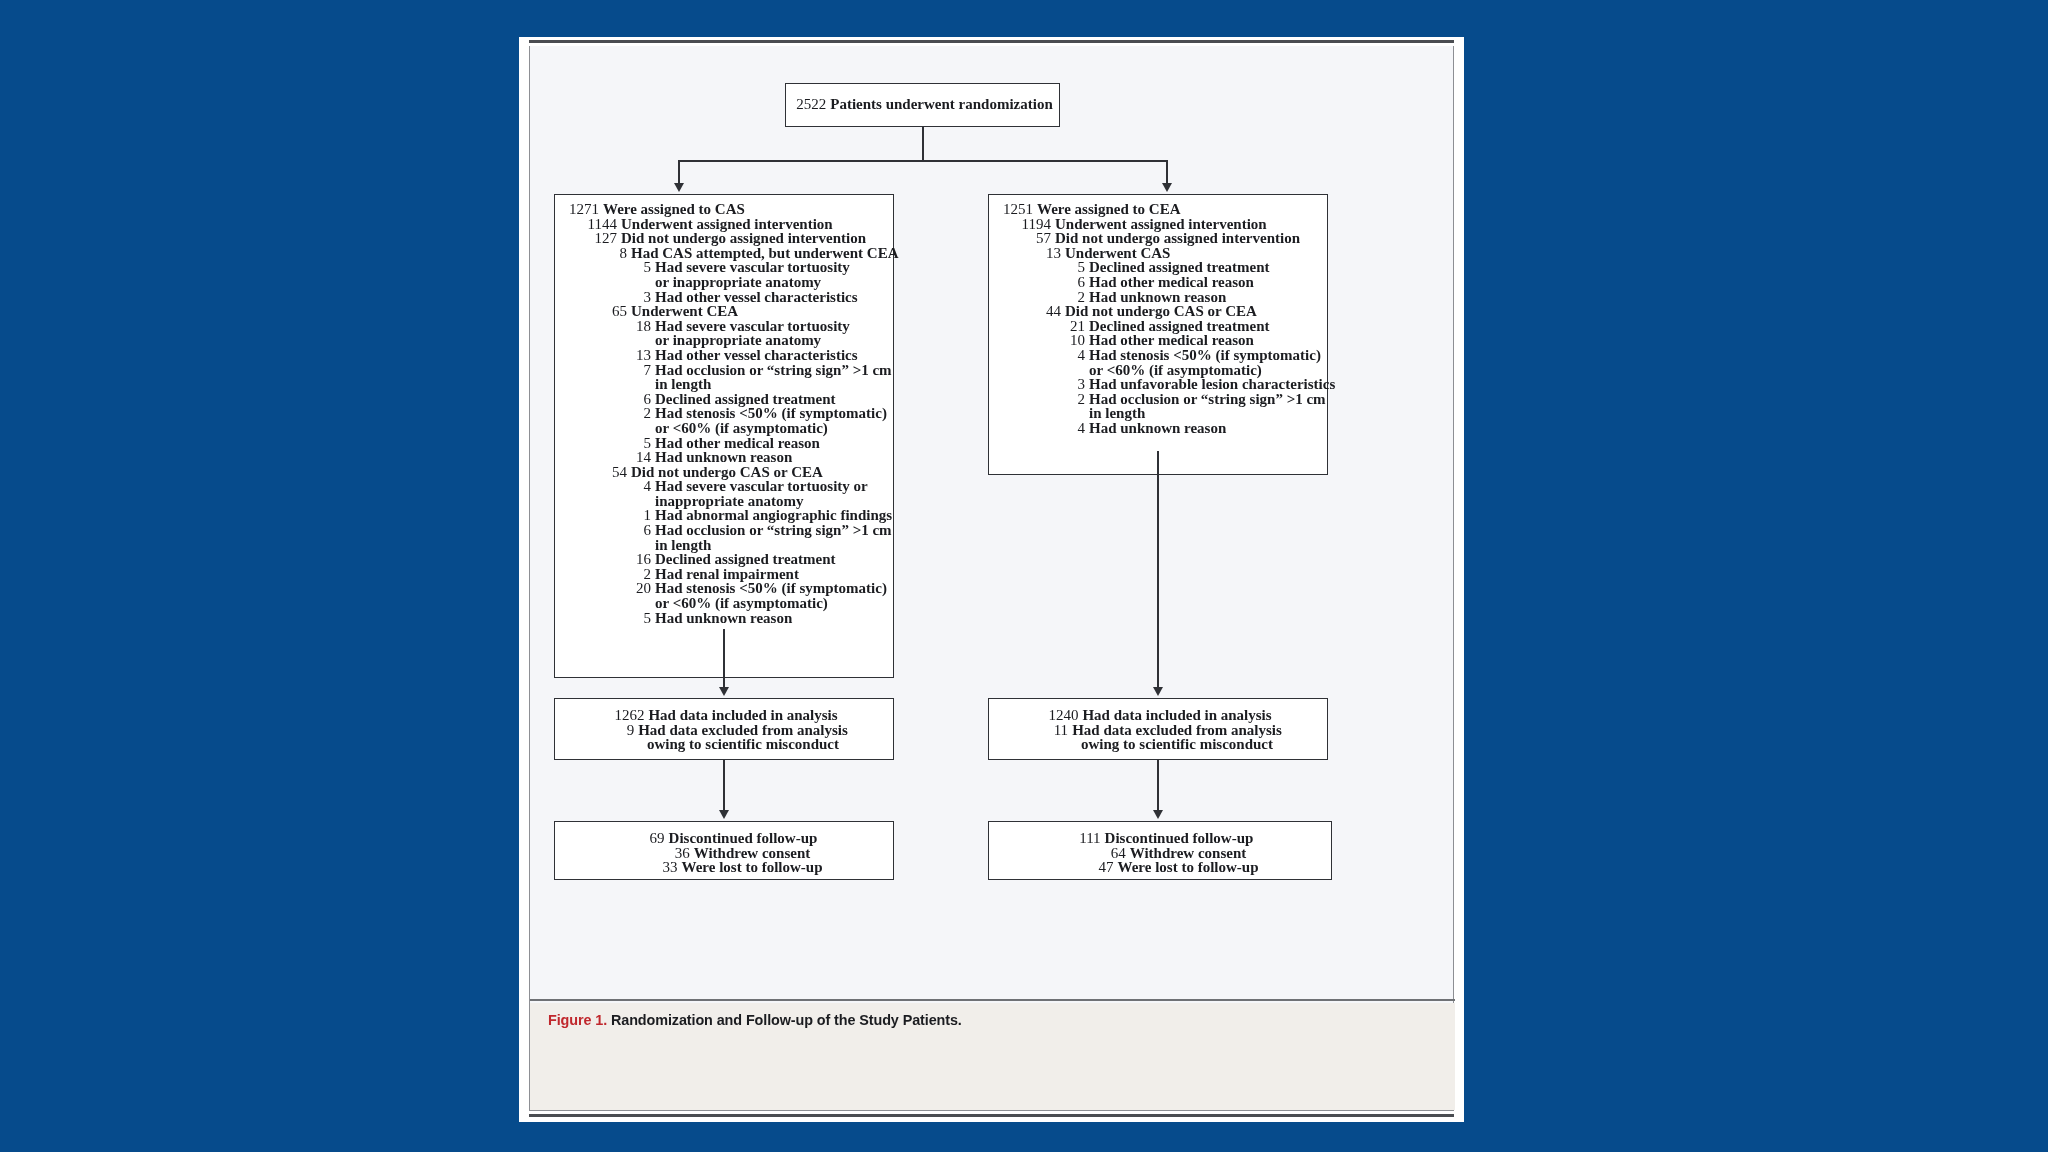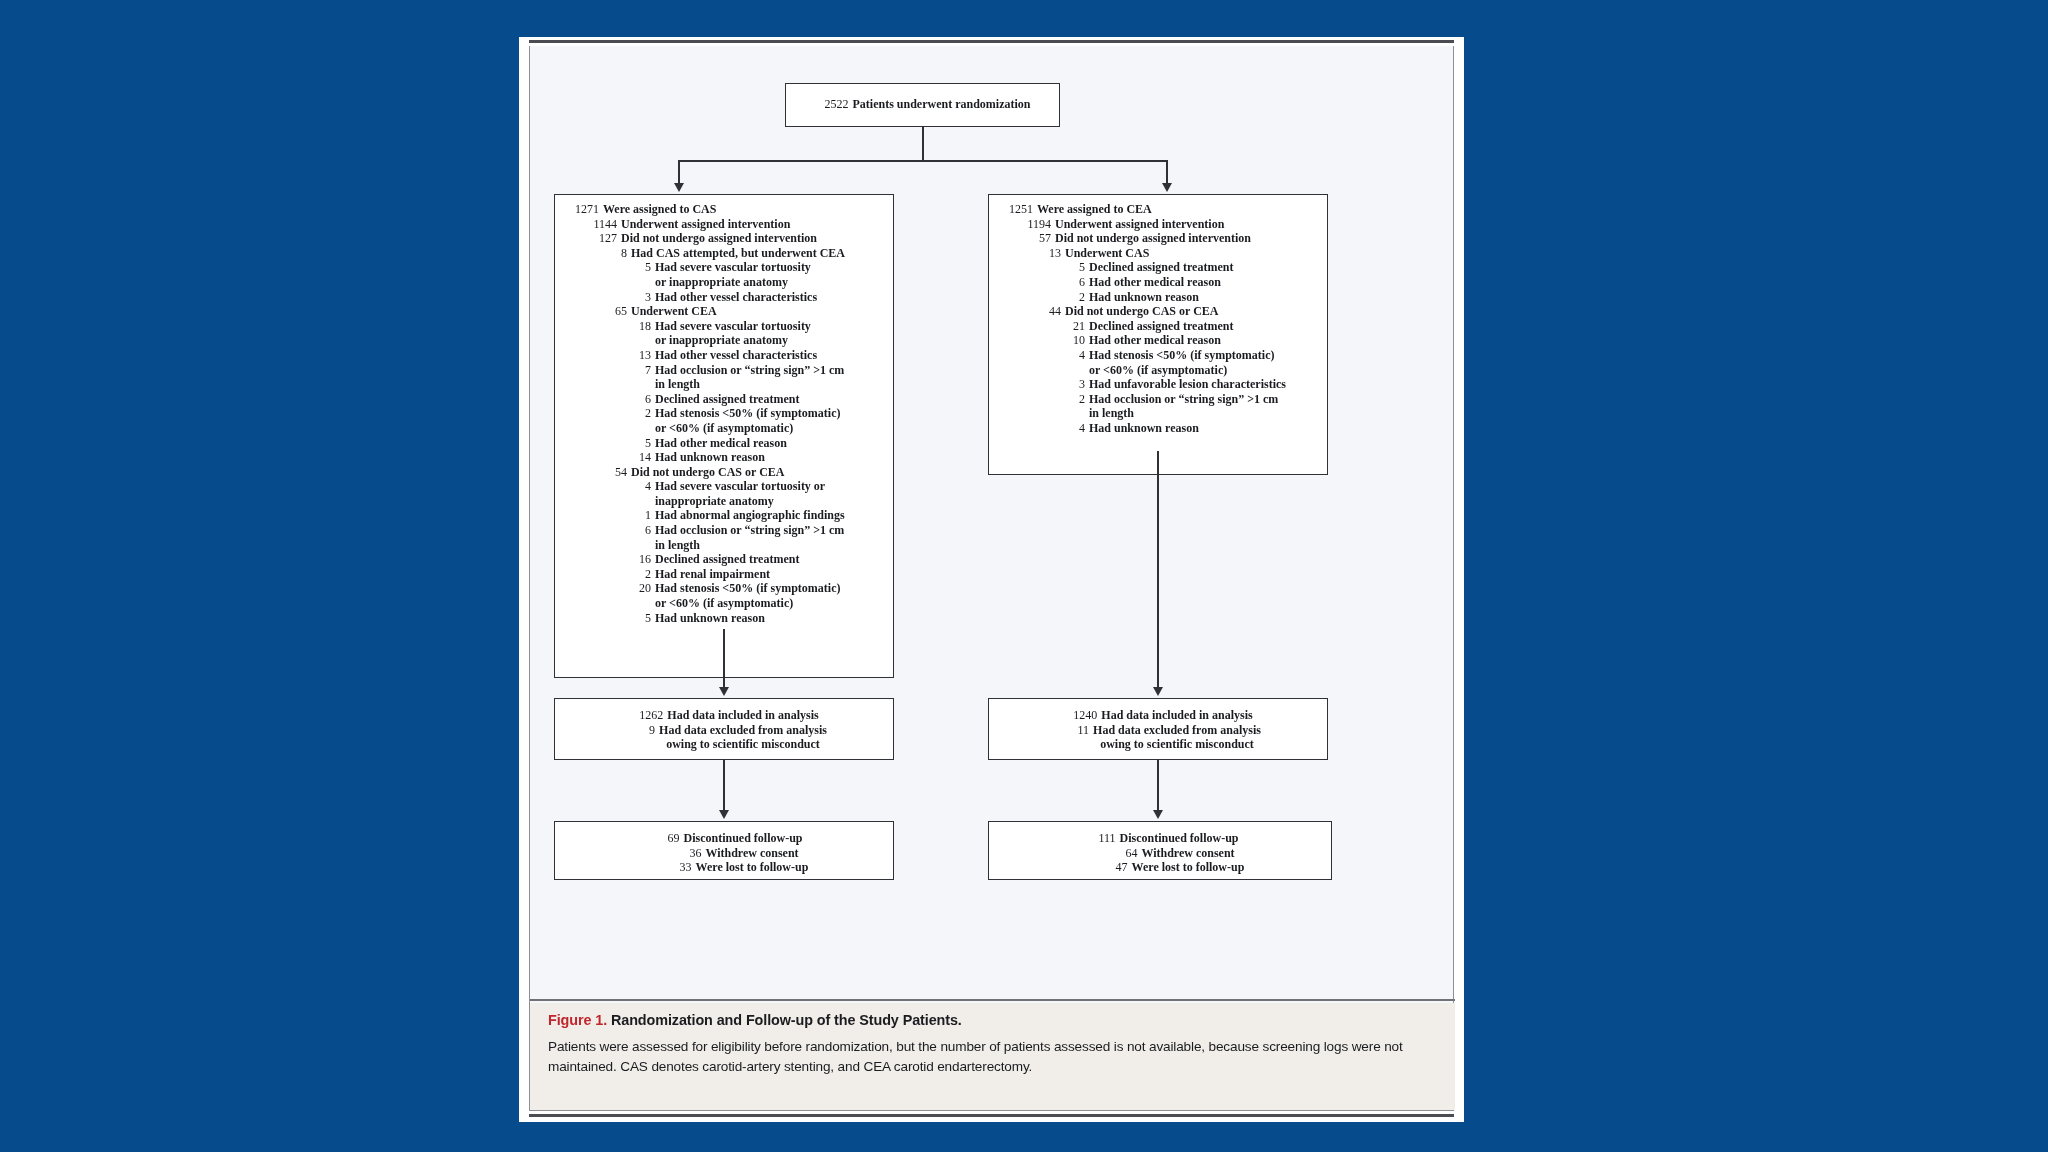--- a/index.html
+++ b/index.html
@@ -97,21 +97,21 @@
     width: 0; height: 0;
     border-left: 5px solid transparent;
     border-right: 5px solid transparent;
     border-top: 9px solid #2f3136;
   }
 
   
   .line {
     display: flex;
     align-items: baseline;
-    font-size: 12px;
+    font-size: 15px;
     line-height: 14.6px;
     color: #1b1c20;
     white-space: nowrap;
   }
   .line .num {
     flex: 0 0 auto;
     text-align: right;
     font-variant-numeric: tabular-nums;
   }
   .line .txt {
@@ -478,17 +478,16 @@
       </div>
 
     </div>
 
     <div id="caption-rule"></div>
     <div id="caption-block">
       <p id="caption-title">
         <span class="fignum">Figure 1.</span>
         <span>Randomization and Follow-up of the Study Patients.</span>
       </p>
-      <p id="caption-body">Patients were assessed for eligibility before randomization, but the number of patients assessed is not available, because screening logs were not maintained. CAS denotes carotid-artery stenting, and CEA carotid endarterectomy.</p>
     </div>
 
   </div>
 </div>
 
 </body></html>

